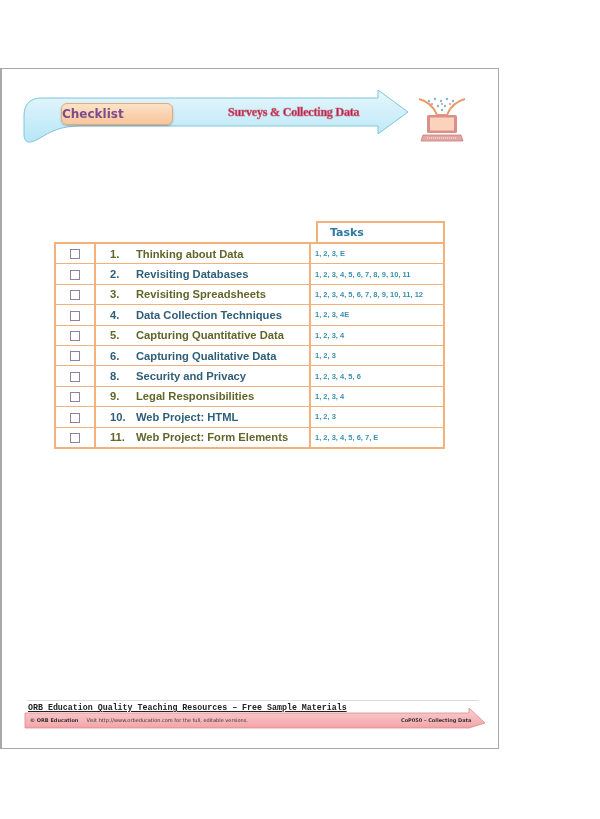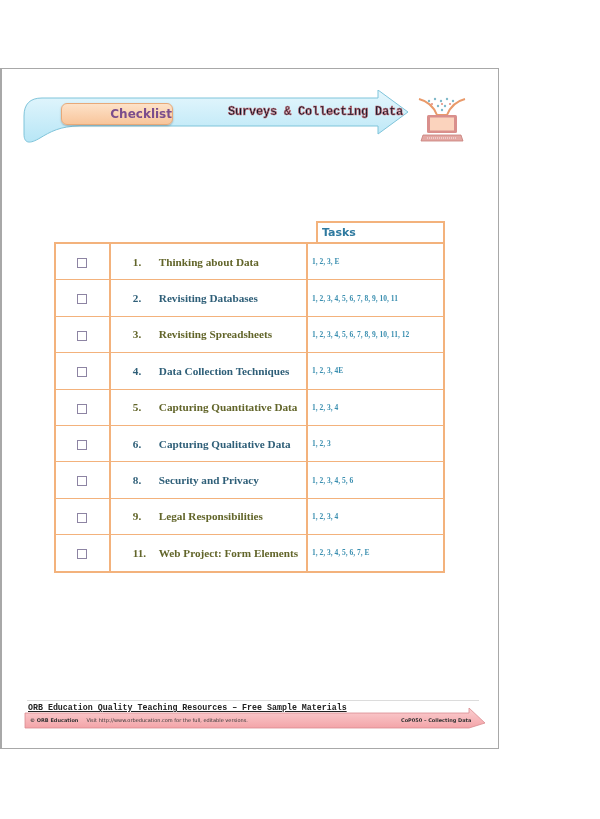--- a/index.html
+++ b/index.html
@@ -4,30 +4,30 @@
 <style>
   html, body { margin:0; padding:0; background:#ffffff; }
   body { width:600px; height:819px; position:relative; overflow:hidden; font-family:"Liberation Sans", sans-serif; }
   .page { position:absolute; left:0; top:68px; width:499px; height:681px; border:1px solid #a8a8a8; border-left-width:2px; box-sizing:border-box; background:#fff; }
 
   
   .banner { position:absolute; left:20px; top:90px; width:390px; height:58px; }
   .banner svg { position:absolute; left:0; top:0; }
   .checklist-pill { position:absolute; left:61px; top:103px; width:110px; height:20px; border-radius:6px;
     background:linear-gradient(#fde2c8,#f8c59b); border:1px solid #e7a979; box-shadow:0 1px 2px rgba(0,0,0,.25);
-    color:#7b4d8c; font-weight:bold; font-size:12px; text-align:right; line-height:20px; font-family:"DejaVu Sans", sans-serif; }
-  .banner-title { position:absolute; left:228px; top:105px; width:160px; font-size:12px; font-weight:bold; color:#0f172a;
-    -webkit-text-stroke:0.6px #c76b74; font-family:Liberation Mono, monospace; letter-spacing:-0.2px; white-space:nowrap; }
+    color:#7b4d8c; font-weight:bold; font-size:12px; text-align:left; line-height:20px; font-family:"DejaVu Sans", sans-serif; }
+  .banner-title { position:absolute; left:228px; top:105px; width:160px; font-size:12px; font-weight:bold; color:#be185d;
+    -webkit-text-stroke:0.6px #c76b74; font-family:Liberation Serif, serif; letter-spacing:-0.2px; white-space:nowrap; }
   .logo { position:absolute; left:417px; top:95px; width:50px; height:50px; }
 
   
   .tasks-head { position:absolute; left:316px; top:221px; width:129px; height:22px; border:2px solid #f3b27c; border-bottom:none; box-sizing:border-box;
-    color:#2f7aa0; font-weight:bold; font-size:11px; line-height:20px; padding-left:4px; font-family:"DejaVu Sans", sans-serif; }
+    color:#2f7aa0; font-weight:bold; font-size:11px; line-height:20px; padding-left:12px; font-family:"DejaVu Sans", sans-serif; }
   table.check { position:absolute; left:54px; top:242px; width:391px; border-collapse:collapse; border:2px solid #f3b27c; }
-  table.check td { border:1px solid #f3b27c; height:19.4px; padding:8px; font-family:Liberation Serif, serif; }
+  table.check td { border:1px solid #f3b27c; height:19.4px; padding:0; font-family:Liberation Sans, sans-serif; }
   table.check td.cb { width:38px; text-align:center; border-right:2px solid #f3b27c; }
   table.check td.tk { width:128px; border-left:2px solid #f3b27c; padding-left:4px; font-size:7.5px; font-weight:bold; color:#3b8fb0;border-radius:8px; }
   table.check td.nm { font-size:11.2px; font-weight:bold; white-space:nowrap; }
   .box { display:inline-block; width:8px; height:8px; border:1px solid #8d84a3; vertical-align:middle; background:#fff; }
   .num { display:inline-block; width:26px; padding-left:14px; }
   .olive { color:#62652a; }
   .teal { color:#2f5f78;margin-left:38px; }
 
   
   .foot-rule { position:absolute; left:27px; top:700px; width:452px; height:1px; background:#dcdcdc; }
@@ -120,20 +120,25 @@
         <td class="nm teal"><span class="num">8.</span><span>Security and Privacy</span></td>
         <td class="tk">1, 2, 3, 4, 5, 6</td>
       </tr>
       <tr>
         <td class="cb"><span class="box"></span></td>
         <td class="nm olive"><span class="num">9.</span><span>Legal Responsibilities</span></td>
         <td class="tk">1, 2, 3, 4</td>
       </tr>
       <tr>
         <td class="cb"><span class="box"></span></td>
+        <td class="nm teal"><span class="num">10.</span><span>Web Project: HTML</span></td>
+        <td class="tk">1, 2, 3</td>
+      </tr>
+      <tr>
+        <td class="cb"><span class="box"></span></td>
         <td class="nm olive"><span class="num">11.</span><span>Web Project: Form Elements</span></td>
         <td class="tk">1, 2, 3, 4, 5, 6, 7, E</td>
       </tr>
     </tbody>
 </table>
 
 <div class="foot-rule"></div>
 <div class="foot-title">ORB Education Quality Teaching Resources – Free Sample Materials</div>
 <div class="foot-bar">
   <svg width="462" height="24" viewBox="0 0 462 24">

